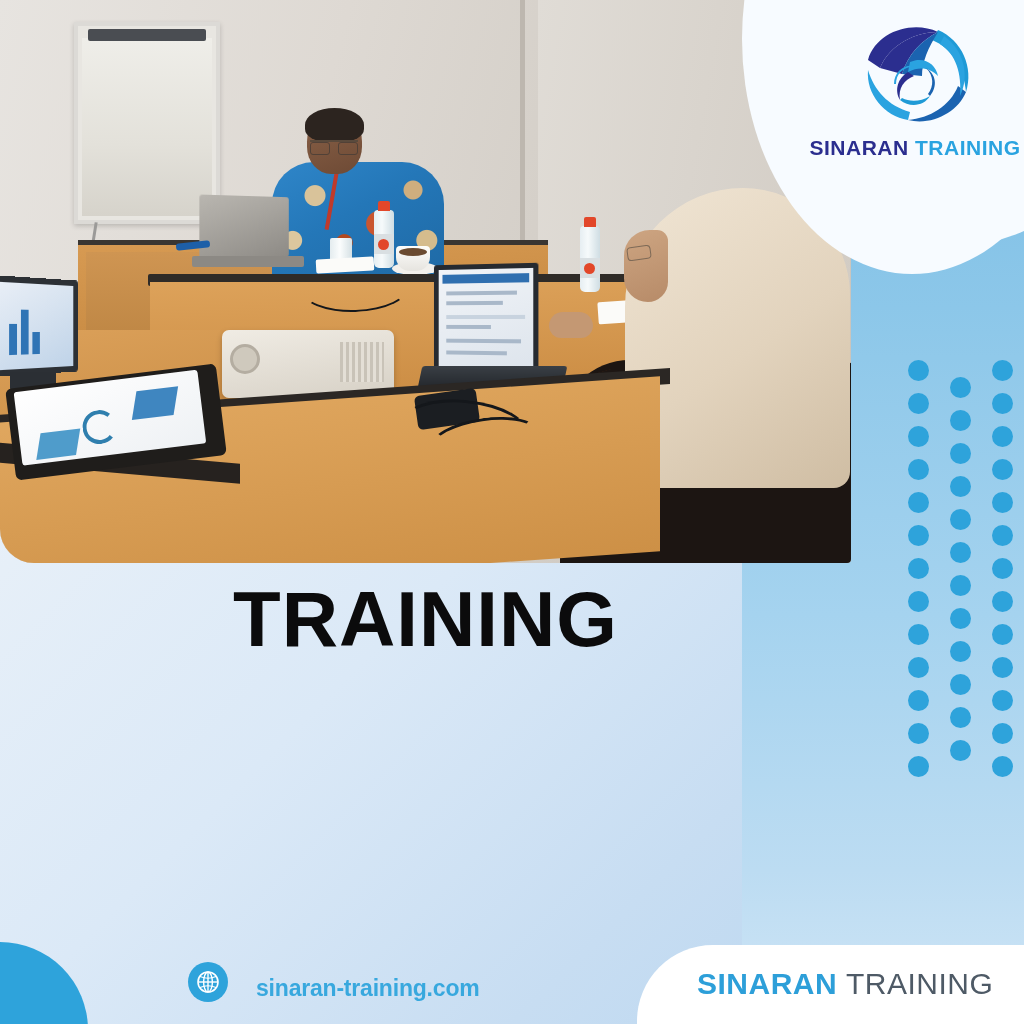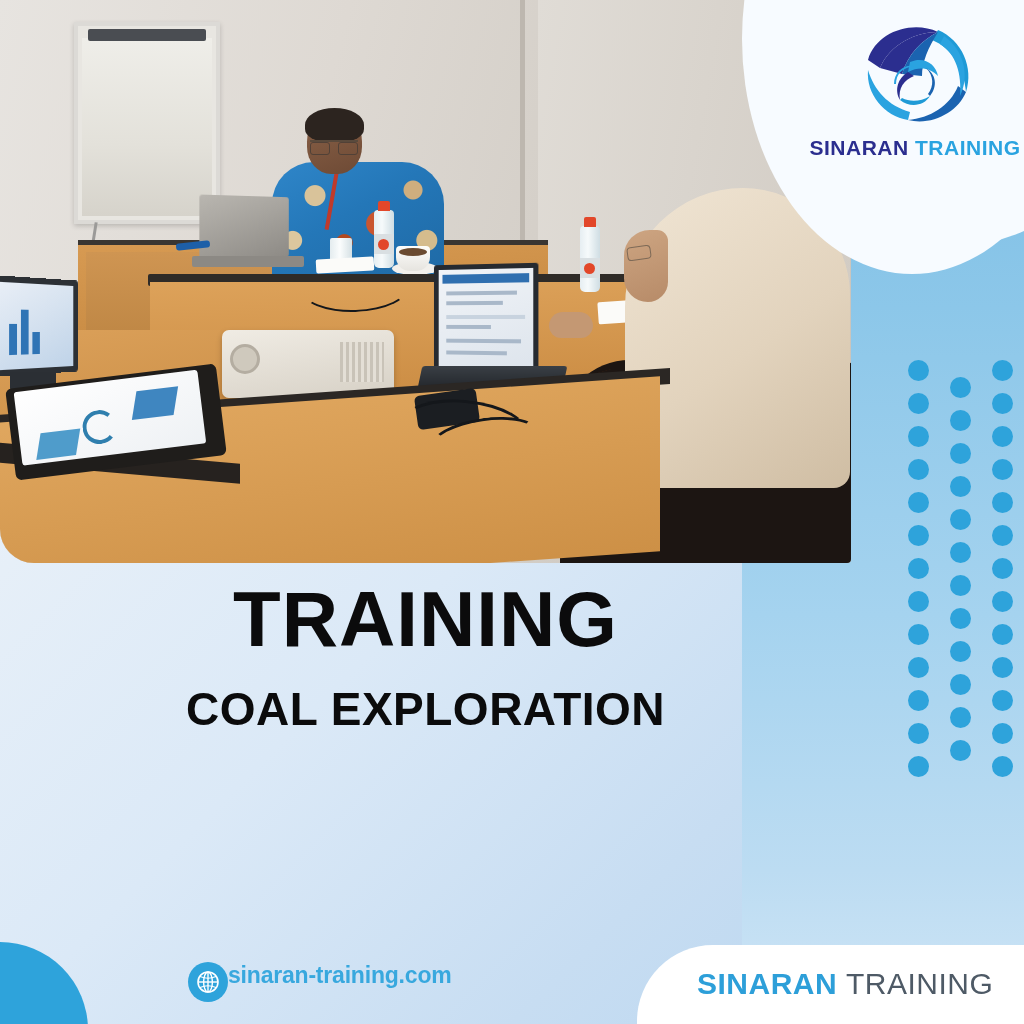--- a/index.html
+++ b/index.html
@@ -344,21 +344,21 @@
   .logo-text .s1 { color:#2b2e8f; }
   .logo-text .s2 { color:#2aa3e0; }
 
   
   .corner-circle {
     position:absolute; left:-88px; top:942px; width:176px; height:176px;
     border-radius:50%; background:#2ea3db;
   }
   .web-row {
     position:absolute; left:188px; top:962px;
-    display:flex; align-items:flex-start; gap:0;
+    display:flex; align-items:flex-end; gap:28px;
   }
   .globe-icon {
     width:40px; height:40px; border-radius:50%;
     background:#2ea3db; display:flex; align-items:center; justify-content:center;
   }
   .web-text {
     font-size:23px; font-weight:bold; color:#38a8de; letter-spacing:-0.2px;
   }
   .brand-plate {
     position:absolute; left:637px; top:945px; width:387px; height:79px;
@@ -510,21 +510,20 @@
       </div>
     </div>
 
     <div class="power-brick"></div>
     <div class="cable" style="left:400px;top:400px;width:130px;height:60px;transform:rotate(6deg);"></div>
     <div class="cable" style="left:430px;top:418px;width:110px;height:44px;transform:rotate(-8deg);"></div>
     <div class="cable" style="left:300px;top:262px;width:110px;height:50px;border-width:2px;transform:rotate(178deg);"></div>
   </div>
 
   <div class="title-main">TRAINING</div>
-  <div class="title-sub">COAL EXPLORATION</div>
 
   <div class="logo-card"></div>
   <div class="logo-wrap">
     <div class="logo-mark">
       <svg viewBox="0 0 130 118" width="130" height="118" aria-hidden="true">
         <g>
           <path d="M18 46 C26 18, 62 6, 88 18 C66 18, 40 30, 30 54 Z" fill="#2b2e8f"></path>
           <path d="M30 54 C40 30, 66 18, 88 18 C72 26, 58 40, 52 60 Z" fill="#2b2e8f"></path>
           <path d="M88 16 C112 26, 124 54, 116 78 C114 54, 102 34, 82 26 Z" fill="#1f9ad6"></path>
           <path d="M116 78 C108 98, 82 112, 58 106 C80 104, 100 92, 108 72 Z" fill="#1b63b0"></path>

